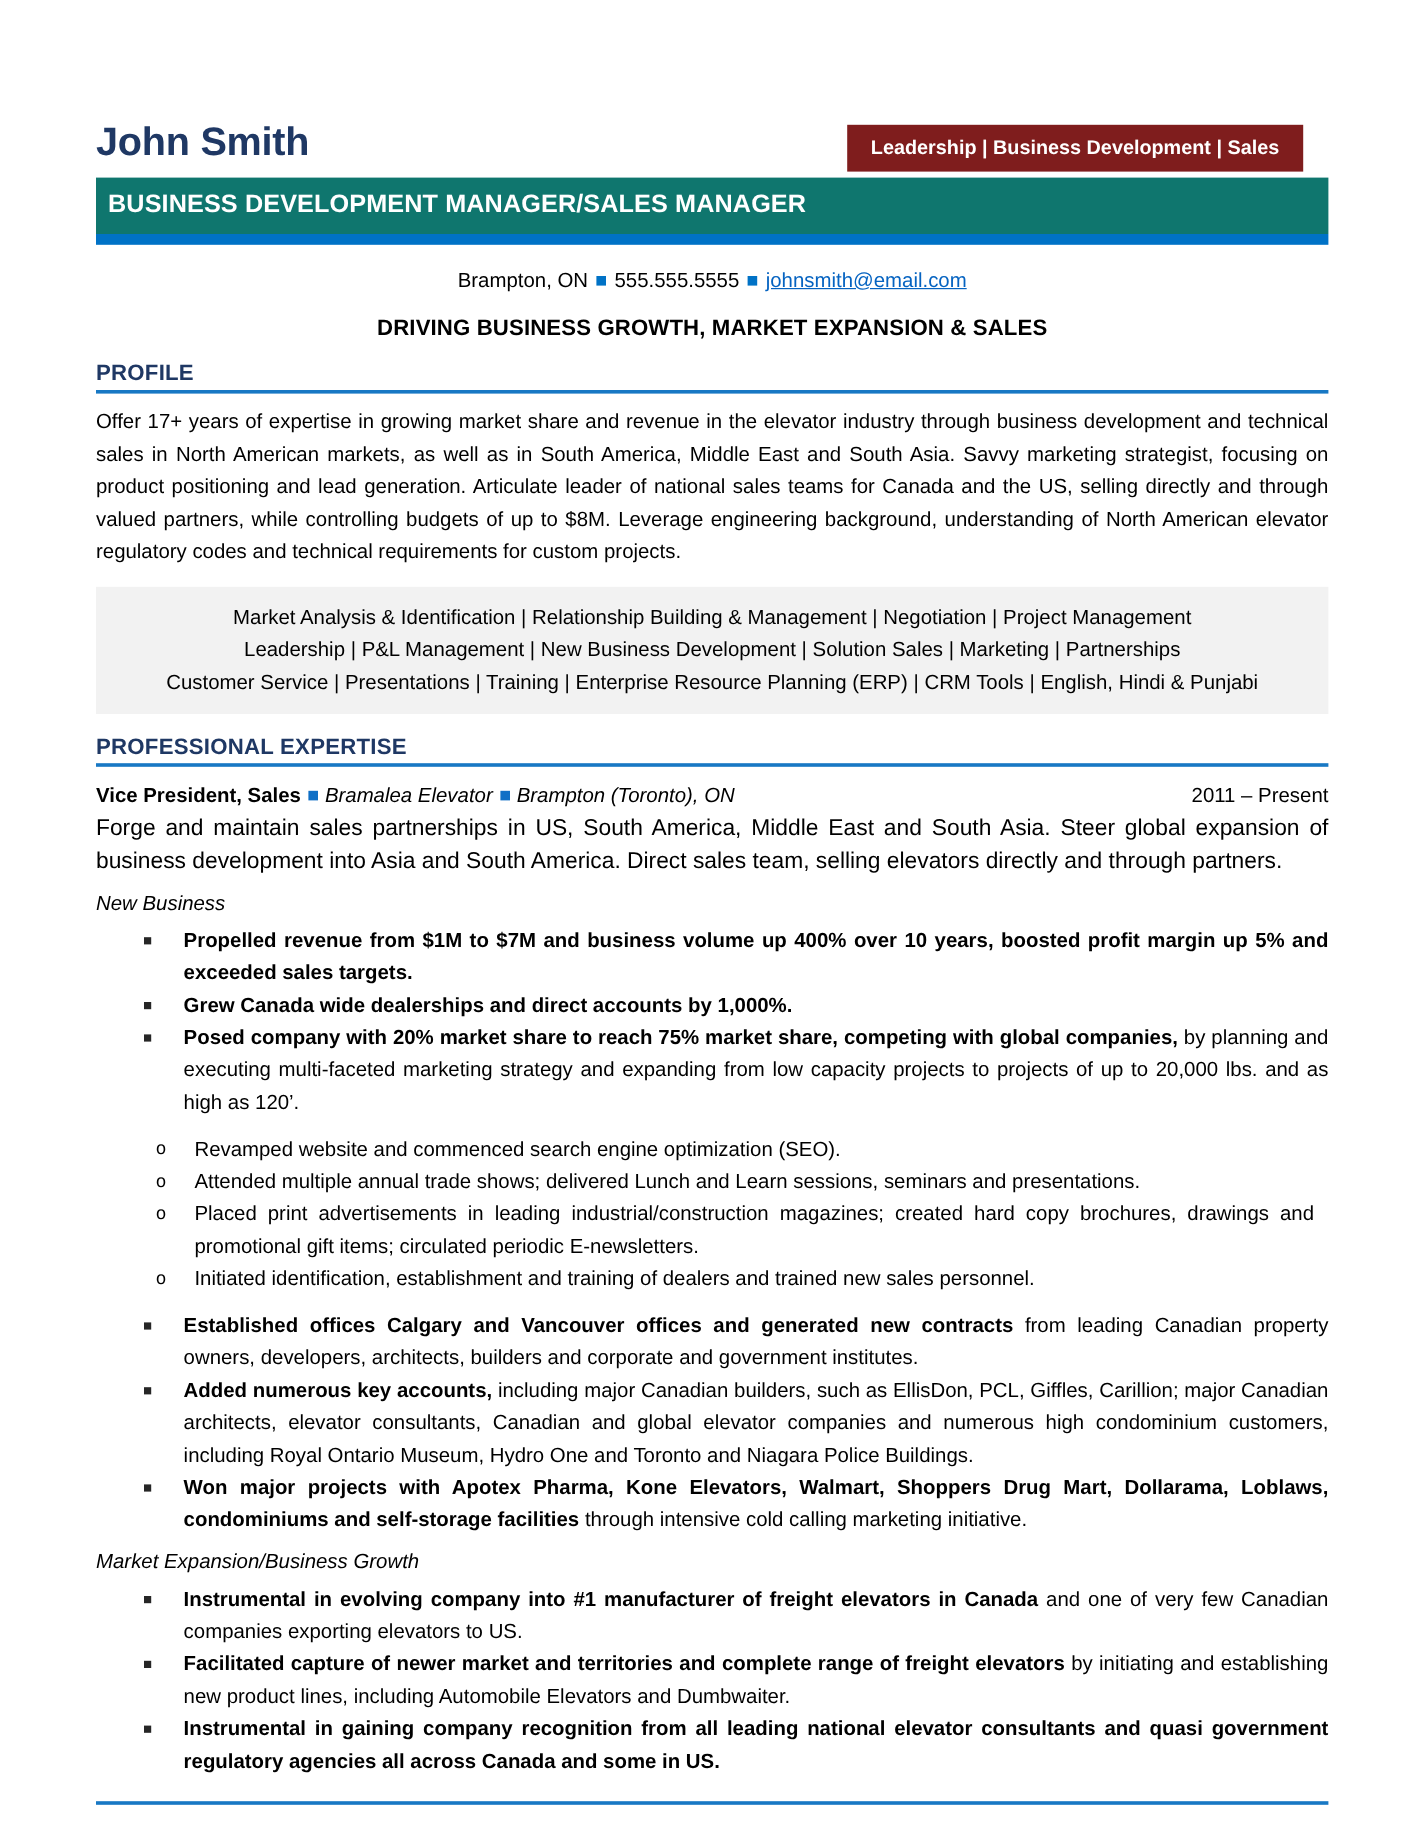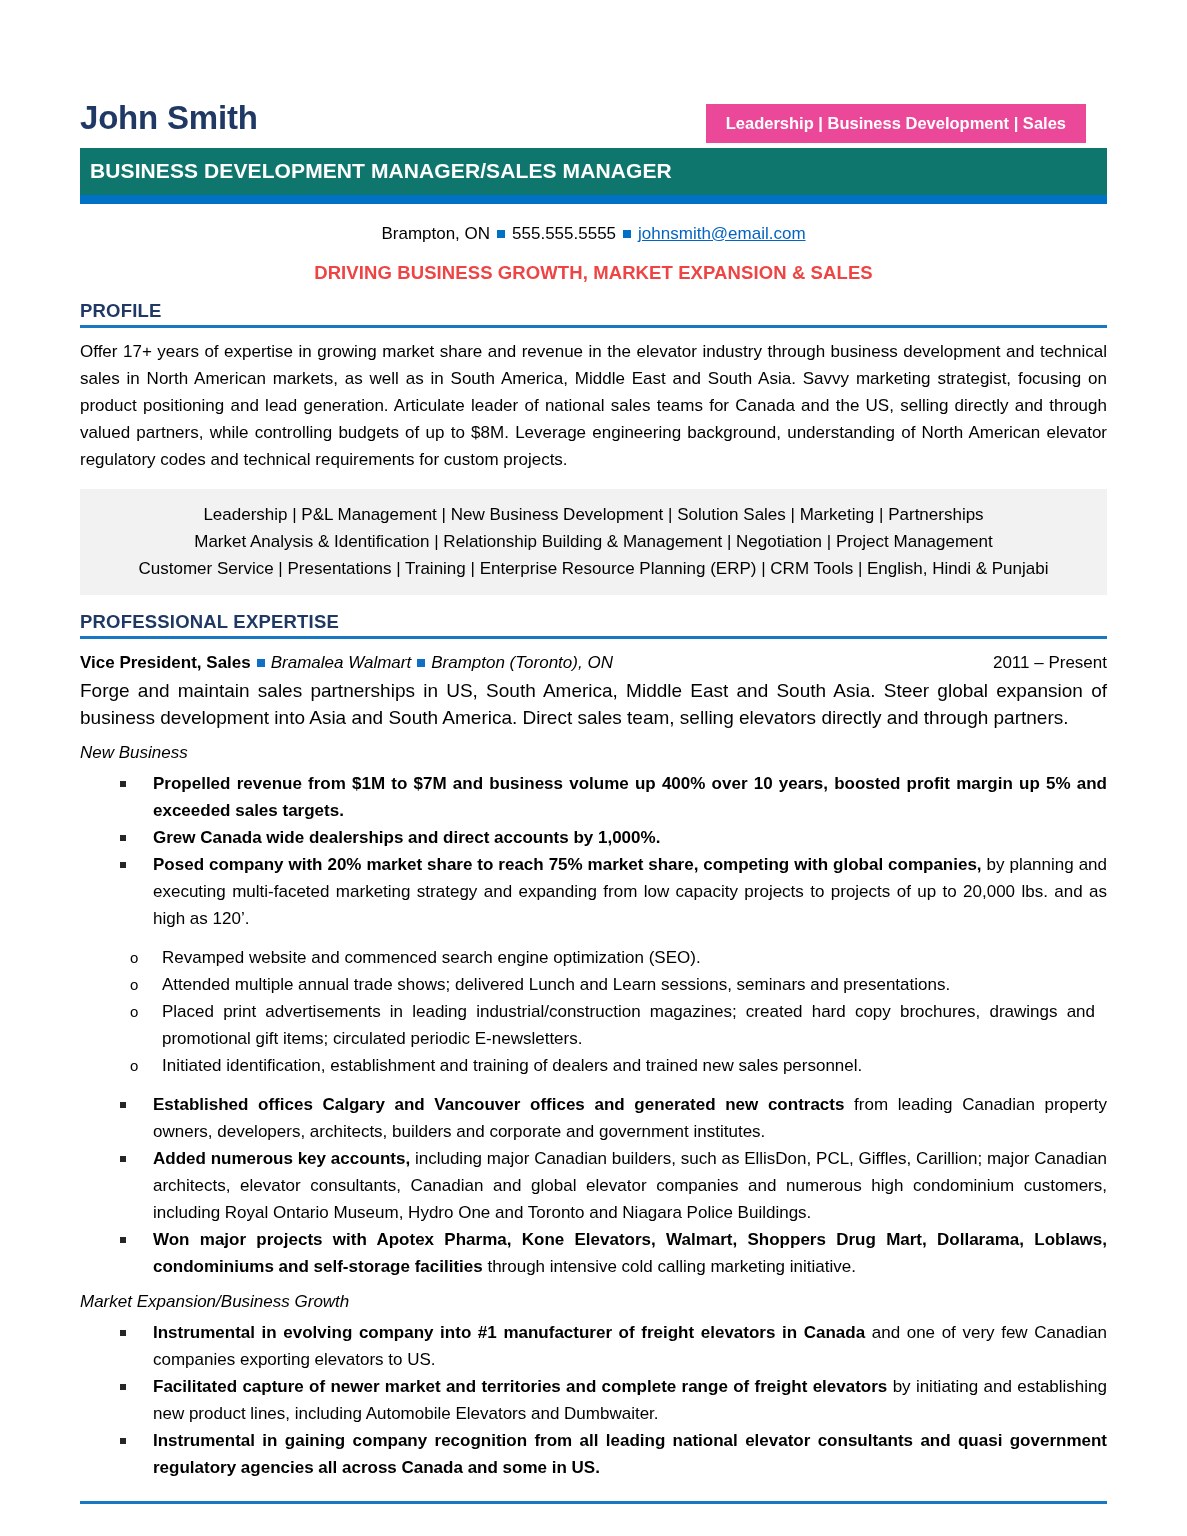--- a/index.html
+++ b/index.html
@@ -37,21 +37,21 @@
     font-size: 33px;
     font-weight: bold;
     color: #1F3864;
     line-height: 44px;
     letter-spacing: -0.2px;
   }
   .tagline-box {
     position: absolute;
     right: 21px;
     top: 8px;
-    background: #ec4899;
+    background: #7f1d1d;
     color: #ffffff;
     font-size: 16.5px;
     font-weight: bold;
     padding: 9px 20px 10px 20px;
     white-space: nowrap;
     line-height: 20px;
   }
   .title-bar {
     background: #0f766e;
     color: #ffffff;
@@ -91,21 +91,21 @@
     background: #0F6FC6;
     margin: 0 6px 2px 6px;
     vertical-align: middle;
   }
   .email {
     color: #0563C1;
     text-decoration: underline;
   }
   .headline {
     text-align: center;
-    color: #ef4444;
+    color: #000000;
     font-weight: bold;
     font-size: 18.5px;
     margin-top: 16px;
     letter-spacing: 0.1px;
   }
 
   
   .section {
     margin: 0 80px;
   }
@@ -234,32 +234,32 @@
     <div class="headline">DRIVING BUSINESS GROWTH, MARKET EXPANSION &amp; SALES</div>
   </div>
 
   <div class="section">
     <div class="section-title">PROFILE</div>
     <div class="section-rule"></div>
     <div class="body-text">Offer 17+ years of expertise in growing market share and revenue in the elevator industry through business development and technical sales in North American markets, as well as in South America, Middle East and South Asia. Savvy marketing strategist, focusing on product positioning and lead generation. Articulate leader of national sales teams for Canada and the US, selling directly and through valued partners, while controlling budgets of up to $8M. Leverage engineering background, understanding of North American elevator regulatory codes and technical requirements for custom projects.</div>
   </div>
 
   <div class="skills-box">
+    <div>Market Analysis &amp; Identification | Relationship Building &amp; Management | Negotiation | Project Management</div>
     <div>Leadership | P&amp;L Management | New Business Development | Solution Sales | Marketing | Partnerships</div>
-    <div>Market Analysis &amp; Identification | Relationship Building &amp; Management | Negotiation | Project Management</div>
     <div>Customer Service | Presentations | Training | Enterprise Resource Planning (ERP) | CRM Tools | English, Hindi &amp; Punjabi</div>
   </div>
 
   <div class="section">
     <div class="section-title">PROFESSIONAL EXPERTISE</div>
     <div class="section-rule"></div>
 
     <div class="job-head">
       <div>
-        <span class="job-title">Vice President, Sales</span><span class="sq-dark"></span><span class="job-company">Bramalea Walmart</span><span class="sq-dark"></span><span class="job-location">Brampton (Toronto), ON</span>
+        <span class="job-title">Vice President, Sales</span><span class="sq-dark"></span><span class="job-company">Bramalea Elevator</span><span class="sq-dark"></span><span class="job-location">Brampton (Toronto), ON</span>
       </div>
       <div class="job-dates">2011 – Present</div>
     </div>
 
     <div class="job-summary">Forge and maintain sales partnerships in US, South America, Middle East and South Asia. Steer global expansion of business development into Asia and South America. Direct sales team, selling elevators directly and through partners.</div>
 
     <div class="sub-head">New Business</div>
 
     <ul class="bullets" id="new-business-list">
         <li><b>Propelled revenue from $1M to $7M and business volume up 400% over 10 years, boosted profit margin up 5% and exceeded sales targets.</b></li>

